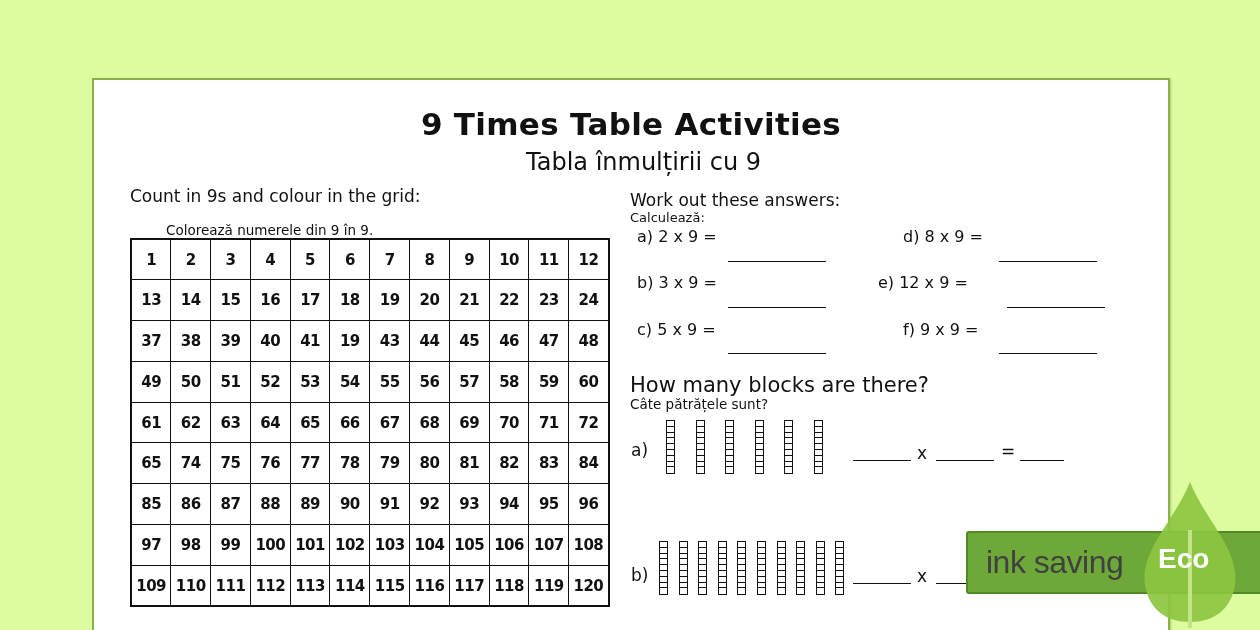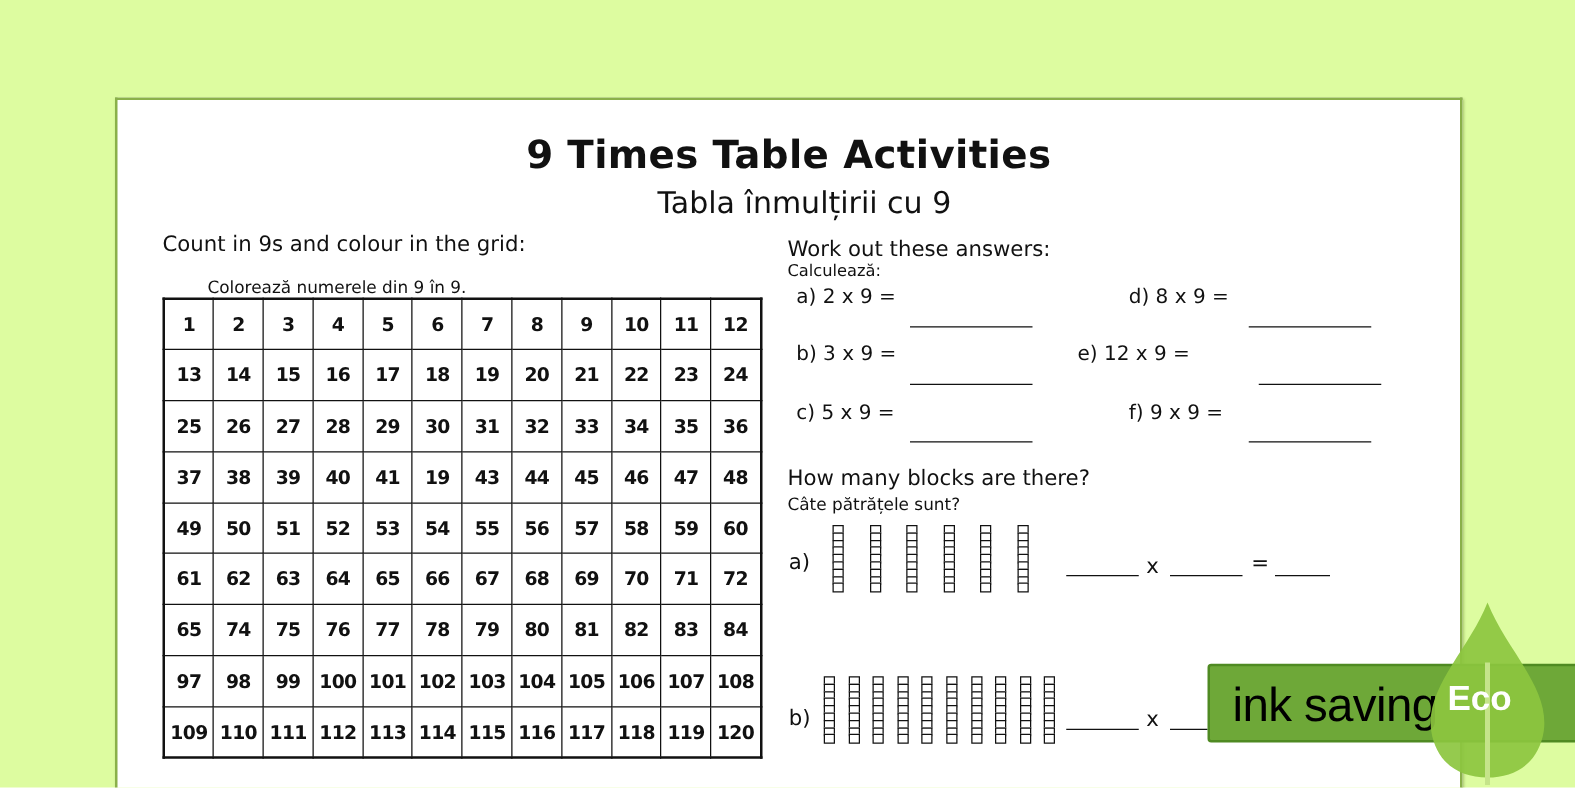--- a/index.html
+++ b/index.html
@@ -21,31 +21,31 @@
     .grid td {
       width: 39.8px; height: 40.8px; border: 1.5px solid #111;
       text-align: center; vertical-align: middle;
       font-size: 15px; font-weight: bold; padding: 0;
       font-family: "DejaVu Sans", sans-serif; letter-spacing: -0.5px;
     }
     .right-head { position: absolute; left: 536px; top: 110px; font-size: 17px; }
     .right-sub { position: absolute; left: 536px; top: 130px; font-size: 13px; }
     .q { position: absolute; font-size: 16px; white-space: nowrap; }
     .ans-line { position: absolute; height: 0; border-top: 1.5px solid #111; }
-    .blocks-head { position: absolute; left: 536px; top: 293px; font-size: 17px; }
+    .blocks-head { position: absolute; left: 536px; top: 293px; font-size: 21px; }
     .blocks-sub { position: absolute; left: 536px; top: 316px; font-size: 13.5px; }
     .blk-label { position: absolute; font-size: 17px; }
     .col { position: absolute; display: flex; flex-direction: column; }
     .cell { width: 9px; height: 7.4px; border: 1.6px solid #111; background: #fff; margin-bottom: -1.6px; }
     .op { position: absolute; font-size: 17px; }
     .badge {
       position: absolute; left: 966px; top: 531px; width: 310px; height: 63px;
       background: #6ea838; border: 2px solid #4f8a22; border-radius: 3px;
     }
-    .badge-text { position: absolute; left: 18px; top: 11px; color: #000000; font-size: 38px; font-family: "Liberation Sans", sans-serif; letter-spacing: -0.5px; }
+    .badge-text { position: absolute; left: 18px; top: 11px; color: #404040; font-size: 32px; font-family: "Liberation Sans", sans-serif; letter-spacing: -0.5px; }
     .leaf { position: absolute; left: 1135px; top: 480px; width: 110px; height: 150px; }
     .eco-text { position: absolute; left: 1158px; top: 543px; color: #fff; font-size: 28px; font-weight: bold; font-family: "Liberation Sans", sans-serif; }
   </style>
 </head>
 <body>
 
 <div class="page">
   <div class="title">9 Times Table Activities</div>
   <div class="subtitle">Tabla înmulțirii cu 9</div>
 
@@ -75,34 +75,20 @@
           <td>17</td>
           <td>18</td>
           <td>19</td>
           <td>20</td>
           <td>21</td>
           <td>22</td>
           <td>23</td>
           <td>24</td>
         </tr>
         <tr>
-          <td>25</td>
-          <td>26</td>
-          <td>27</td>
-          <td>28</td>
-          <td>29</td>
-          <td>30</td>
-          <td>31</td>
-          <td>32</td>
-          <td>33</td>
-          <td>34</td>
-          <td>35</td>
-          <td>36</td>
-        </tr>
-        <tr>
           <td>37</td>
           <td>38</td>
           <td>39</td>
           <td>40</td>
           <td>41</td>
           <td>19</td>
           <td>43</td>
           <td>44</td>
           <td>45</td>
           <td>46</td>
@@ -145,20 +131,34 @@
           <td>77</td>
           <td>78</td>
           <td>79</td>
           <td>80</td>
           <td>81</td>
           <td>82</td>
           <td>83</td>
           <td>84</td>
         </tr>
         <tr>
+          <td>85</td>
+          <td>86</td>
+          <td>87</td>
+          <td>88</td>
+          <td>89</td>
+          <td>90</td>
+          <td>91</td>
+          <td>92</td>
+          <td>93</td>
+          <td>94</td>
+          <td>95</td>
+          <td>96</td>
+        </tr>
+        <tr>
           <td>97</td>
           <td>98</td>
           <td>99</td>
           <td>100</td>
           <td>101</td>
           <td>102</td>
           <td>103</td>
           <td>104</td>
           <td>105</td>
           <td>106</td>
@@ -187,21 +187,21 @@
 
   <div class="q" style="left:543px;top:147px;">a) 2 x 9 =</div>
   <div class="ans-line" style="left:634px;top:181px;width:98px;"></div>
   <div class="q" style="left:543px;top:193px;">b) 3 x 9 =</div>
   <div class="ans-line" style="left:634px;top:227px;width:98px;"></div>
   <div class="q" style="left:543px;top:240px;">c) 5 x 9 =</div>
   <div class="ans-line" style="left:634px;top:273px;width:98px;"></div>
 
   <div class="q" style="left:809px;top:147px;">d) 8 x 9 =</div>
   <div class="ans-line" style="left:905px;top:181px;width:98px;"></div>
-  <div class="q" style="left:768px;top:193px;text-align:center;">e) 12 x 9 =</div>
+  <div class="q" style="left:784px;top:193px;text-align:center;">e) 12 x 9 =</div>
   <div class="ans-line" style="left:913px;top:227px;width:98px;"></div>
   <div class="q" style="left:809px;top:240px;">f) 9 x 9 =</div>
   <div class="ans-line" style="left:905px;top:273px;width:98px;"></div>
 
   <div class="blocks-head">How many blocks are there?</div>
   <div class="blocks-sub">Câte pătrățele sunt?</div>
 
   <div class="blk-label" style="left:537px;top:360px;">a)</div>
   <div id="blocks-a">
       <div class="col" style="left: 572px; top: 340px;">

